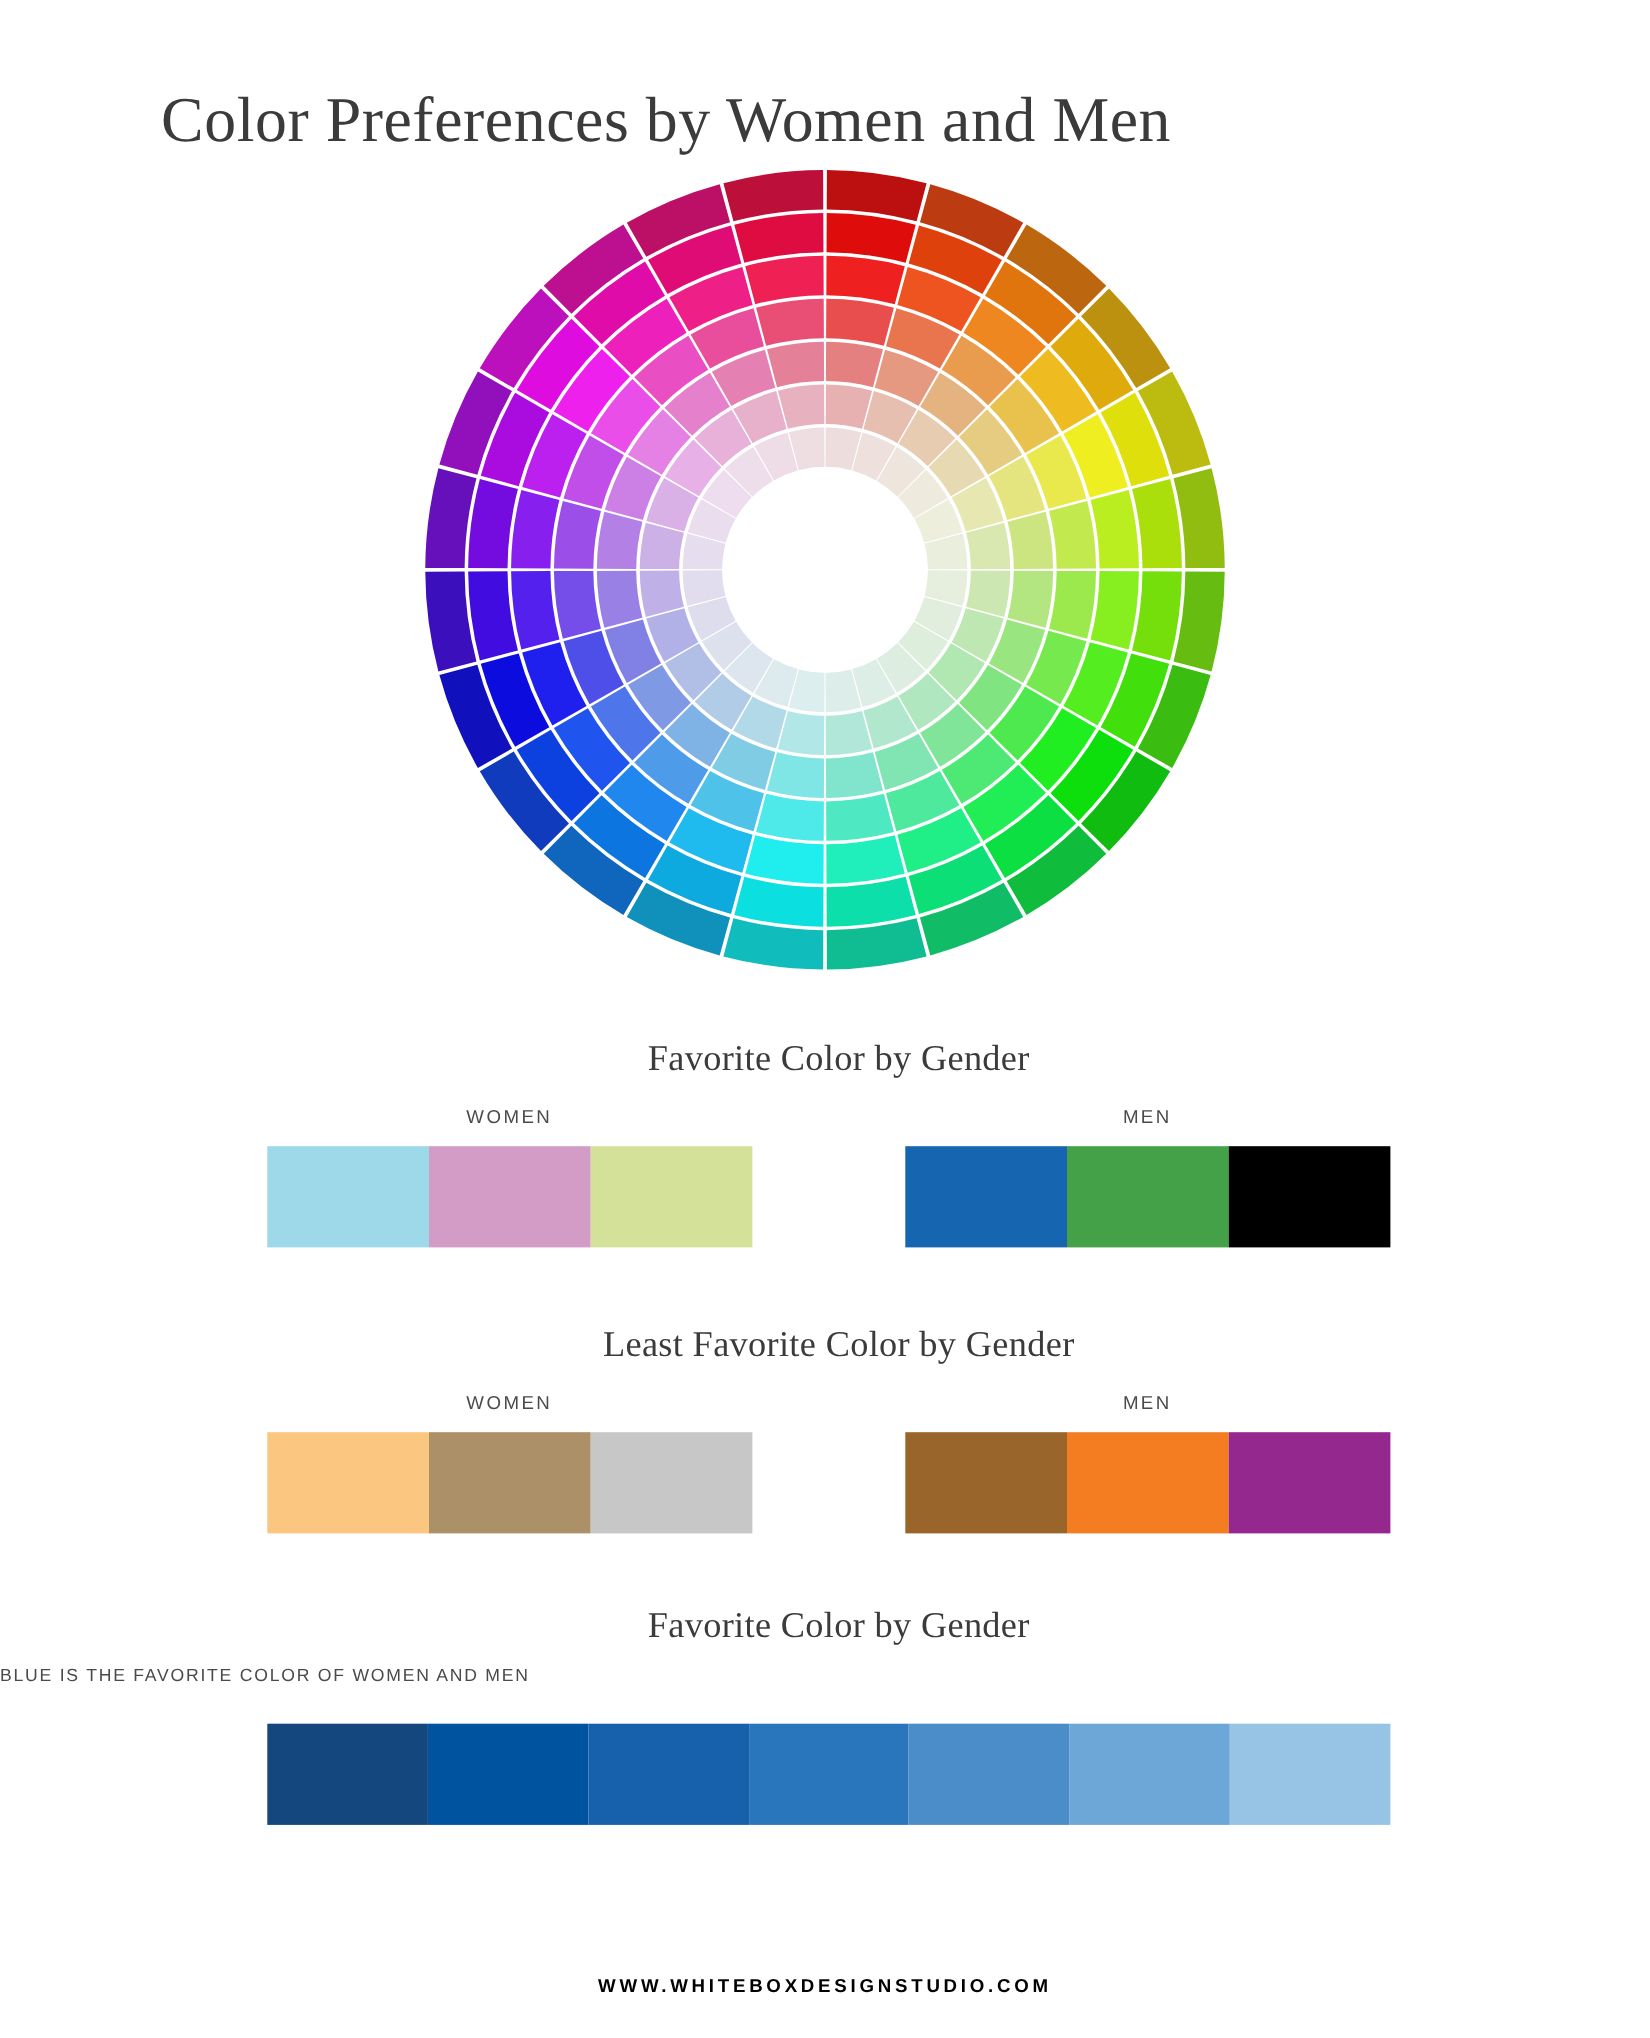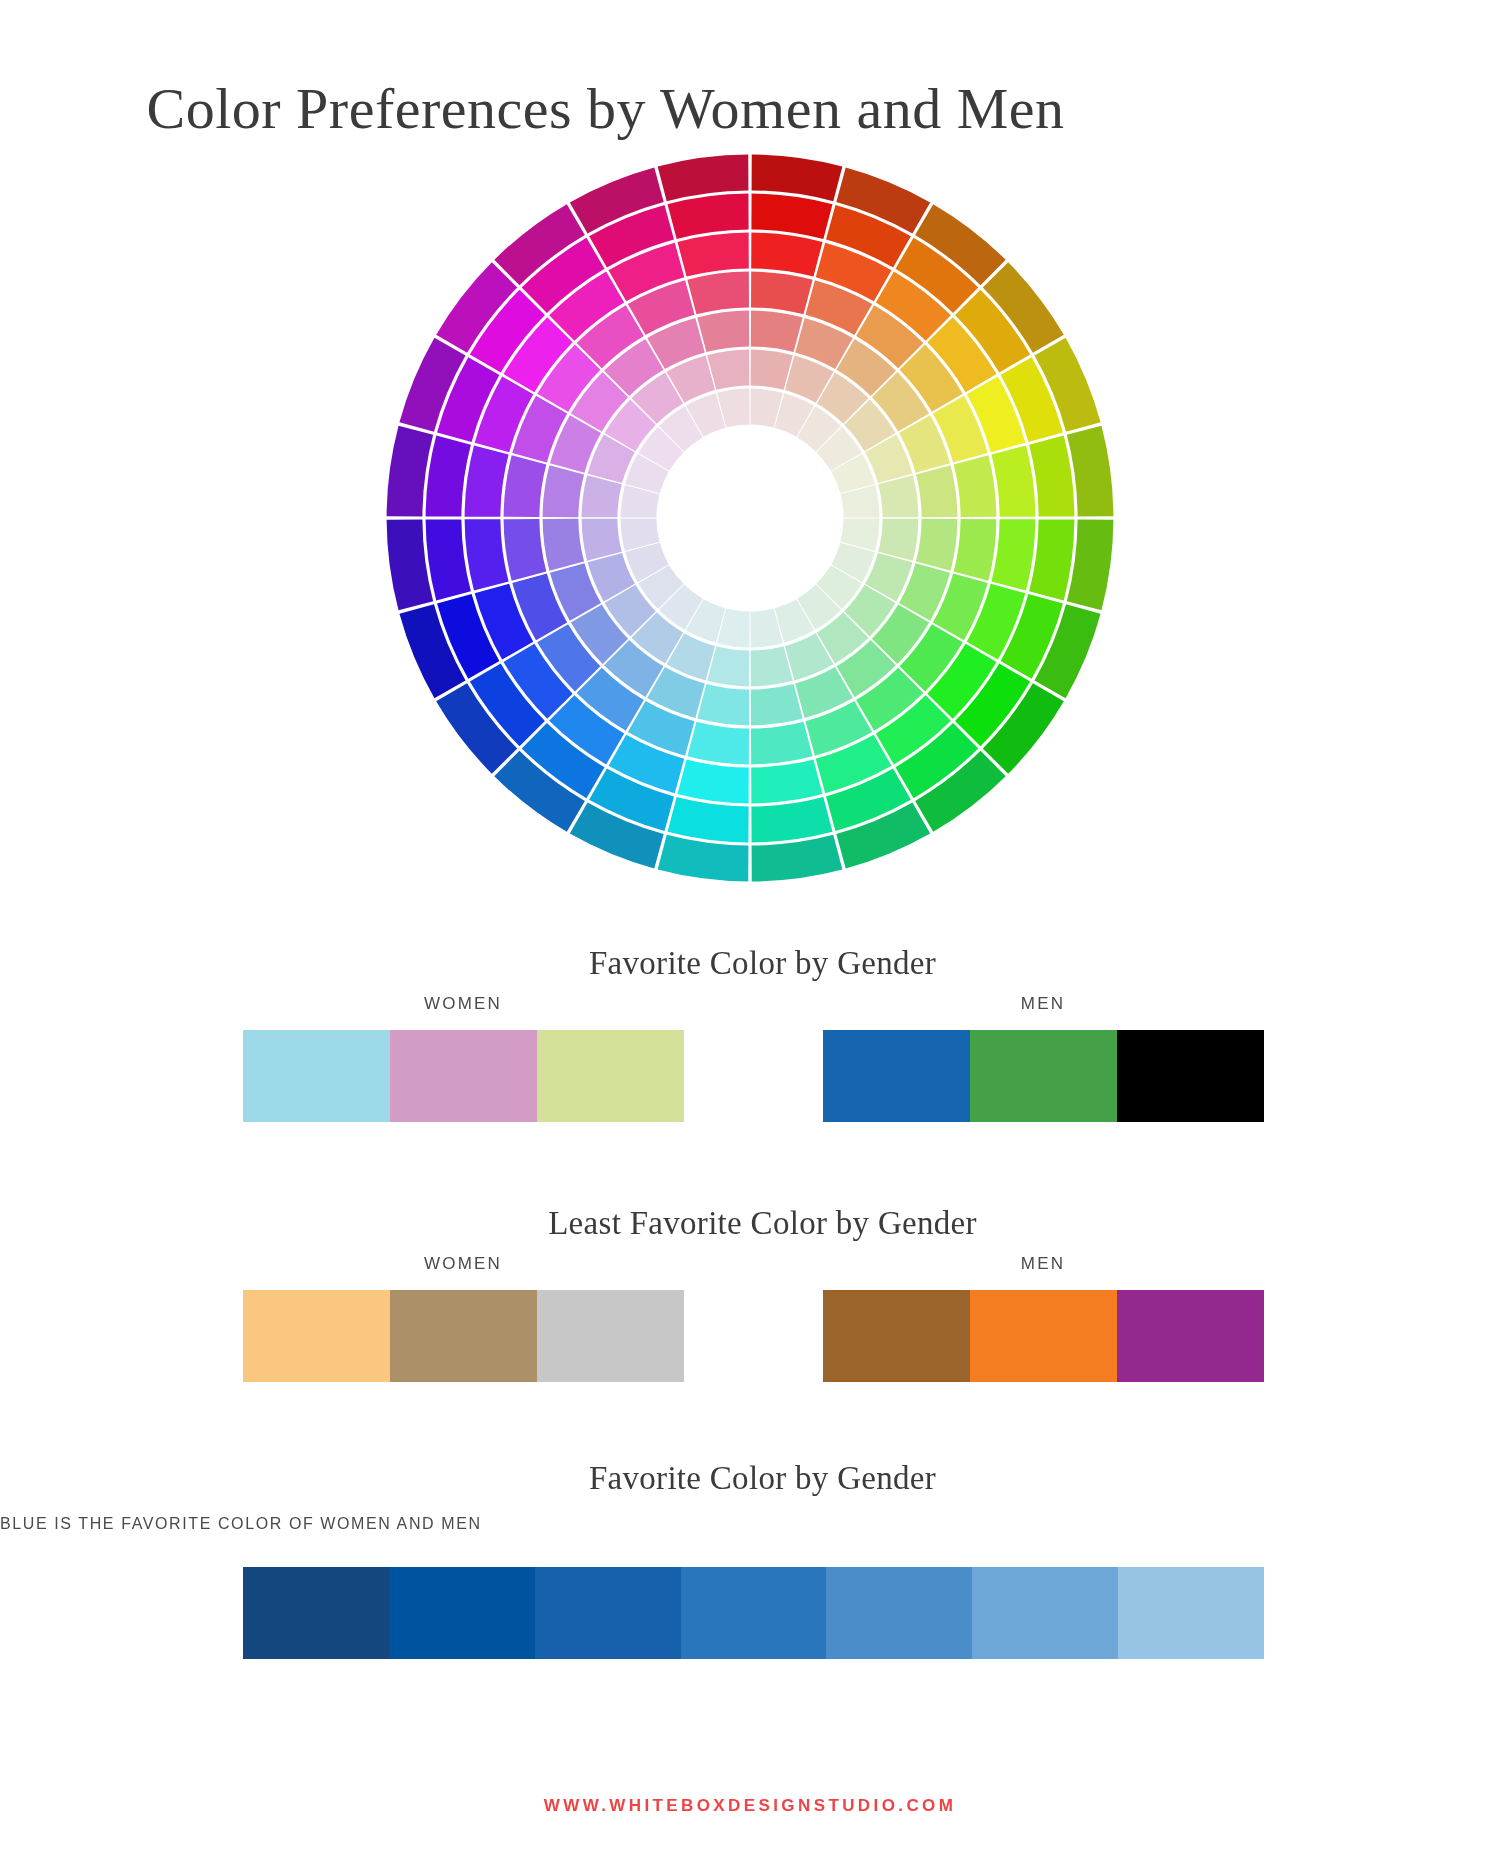--- a/index.html
+++ b/index.html
@@ -71,21 +71,21 @@
     font-family: "Liberation Sans", sans-serif;
     font-size: 16px;
     font-weight: 400;
     letter-spacing: 1.6px;
     color: #4a4a4a;
     margin-top: 18px;
   }
 
   .gender-row {
     position: relative;
-    margin-top: 12px;
+    margin-top: 24px;
     height: 26px;
   }
   .gender-label {
     position: absolute;
     font-family: "Liberation Sans", sans-serif;
     font-size: 17px;
     font-weight: 400;
     letter-spacing: 2.2px;
     color: #4a4a4a;
     text-align: center;
@@ -141,21 +141,21 @@
   .studio-url {
     position: absolute;
     top: 1796px;
     left: 0;
     width: 1500px;
     text-align: center;
     font-family: "Liberation Sans", sans-serif;
     font-size: 17px;
     font-weight: 700;
     letter-spacing: 3.4px;
-    color: #ef4444;
+    color: #000000;
   }
 </style>
 </head>
 <body>
 
 <div class="page">
 
   <h1 class="main-title">Color Preferences by Women and Men</h1>
 
   <div class="wheel-wrap">

